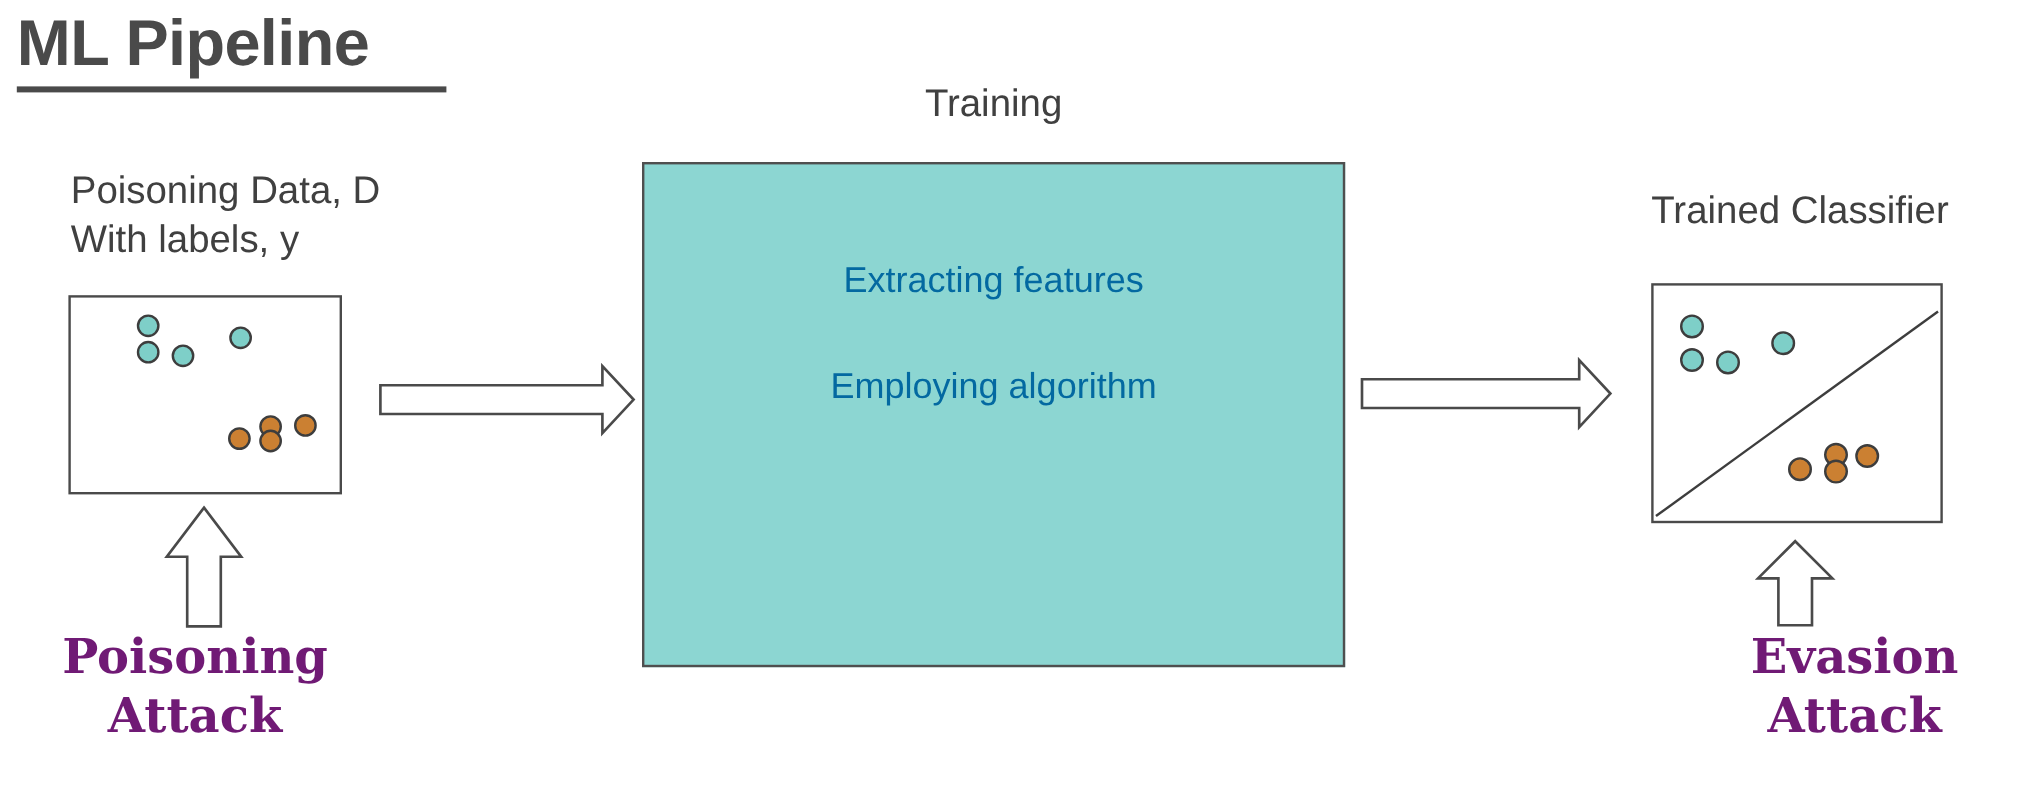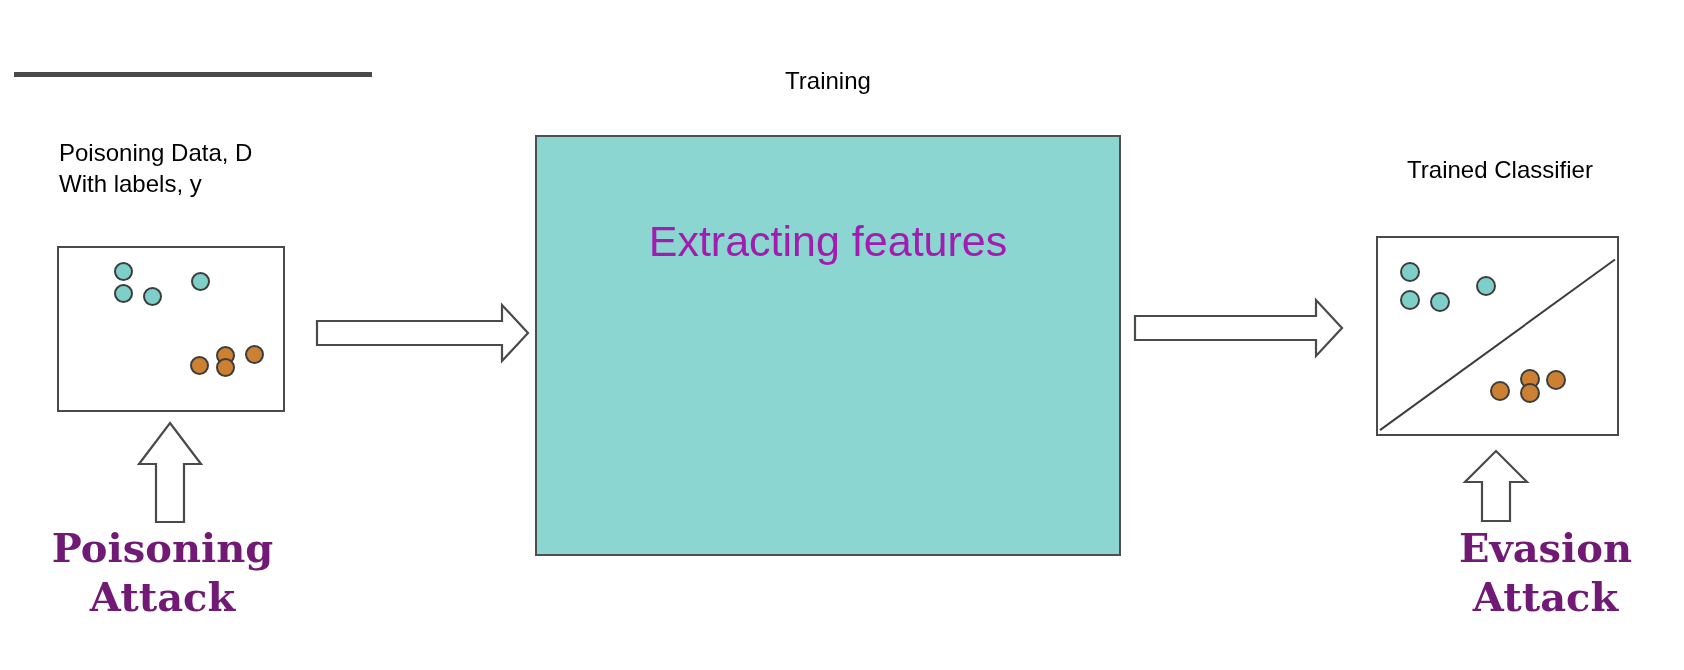--- a/index.html
+++ b/index.html
@@ -36,22 +36,22 @@
     left: 14px;
     top: 72px;
     width: 358px;
     height: 5px;
     background: #4a4a4a;
   }
 
   
   .plain-label {
     position: absolute;
-    color: #000000;
-    font-size: 24px;
+    color: #404040;
+    font-size: 32px;
     line-height: 1.28;
     white-space: pre;
   }
 
   
   .scatter-box {
     position: absolute;
     background: #ffffff;
     border: 2px solid #4a4a4a;
     box-sizing: border-box;
@@ -81,22 +81,22 @@
     height: 421px;
     background: #8cd6d2;
     border: 2px solid #4f4f4f;
     box-sizing: border-box;
   }
   .training-line {
     position: absolute;
     left: 0;
     width: 100%;
     text-align: center;
-    color: #a21caf;
-    font-size: 43px;
+    color: #0369a1;
+    font-size: 30px;
     white-space: nowrap;
   }
   #training-line-1 { top: 80px; }
   #training-line-2 { top: 169px; }
 
   
   .block-arrow {
     position: absolute;
     overflow: visible;
   }
@@ -117,20 +117,21 @@
     line-height: 1.22;
     text-align: center;
     white-space: pre-line;
   }
 </style>
 </head>
 <body>
 
 <div id="canvas">
 
+  <div id="title">ML Pipeline</div>
   <div id="title-underline"></div>
 
   <div class="plain-label" style="left:59px; top:138px;">Poisoning Data, D
 With labels, y</div>
 
   <div class="scatter-box" style="left:57px; top:246px; width:228px; height:166px;">
     <div class="dot teal" style="left:55px;  top:14px; width:19px; height:19px;"></div>
     <div class="dot teal" style="left:55px;  top:36px; width:19px; height:19px;"></div>
     <div class="dot teal" style="left:84px;  top:39px; width:19px; height:19px;"></div>
     <div class="dot teal" style="left:132px; top:24px; width:19px; height:19px;"></div>
@@ -141,20 +142,21 @@
   </div>
 
   <svg class="block-arrow" style="left:316px; top:300px;" width="215" height="66" viewBox="0 0 215 66">
     <polygon points="1,21 186,21 186,5 212,33 186,61 186,45 1,45"></polygon>
   </svg>
 
   <div class="plain-label" style="left:535px; top:66px; width:586px; text-align:center;">Training</div>
 
   <div id="training-box">
     <div class="training-line" id="training-line-1">Extracting features</div>
+    <div class="training-line" id="training-line-2">Employing algorithm</div>
   </div>
 
   <svg class="block-arrow" style="left:1134px; top:295px;" width="212" height="66" viewBox="0 0 212 66">
     <polygon points="1,21 182,21 182,5 208,33 182,61 182,45 1,45"></polygon>
   </svg>
 
   <div class="plain-label" style="left:1360px; top:155px; width:280px; text-align:center;">Trained Classifier</div>
 
   <div class="scatter-box" style="left:1376px; top:236px; width:243px; height:200px;">
     <svg class="decision-boundary" viewBox="0 0 243 200" preserveAspectRatio="none">

